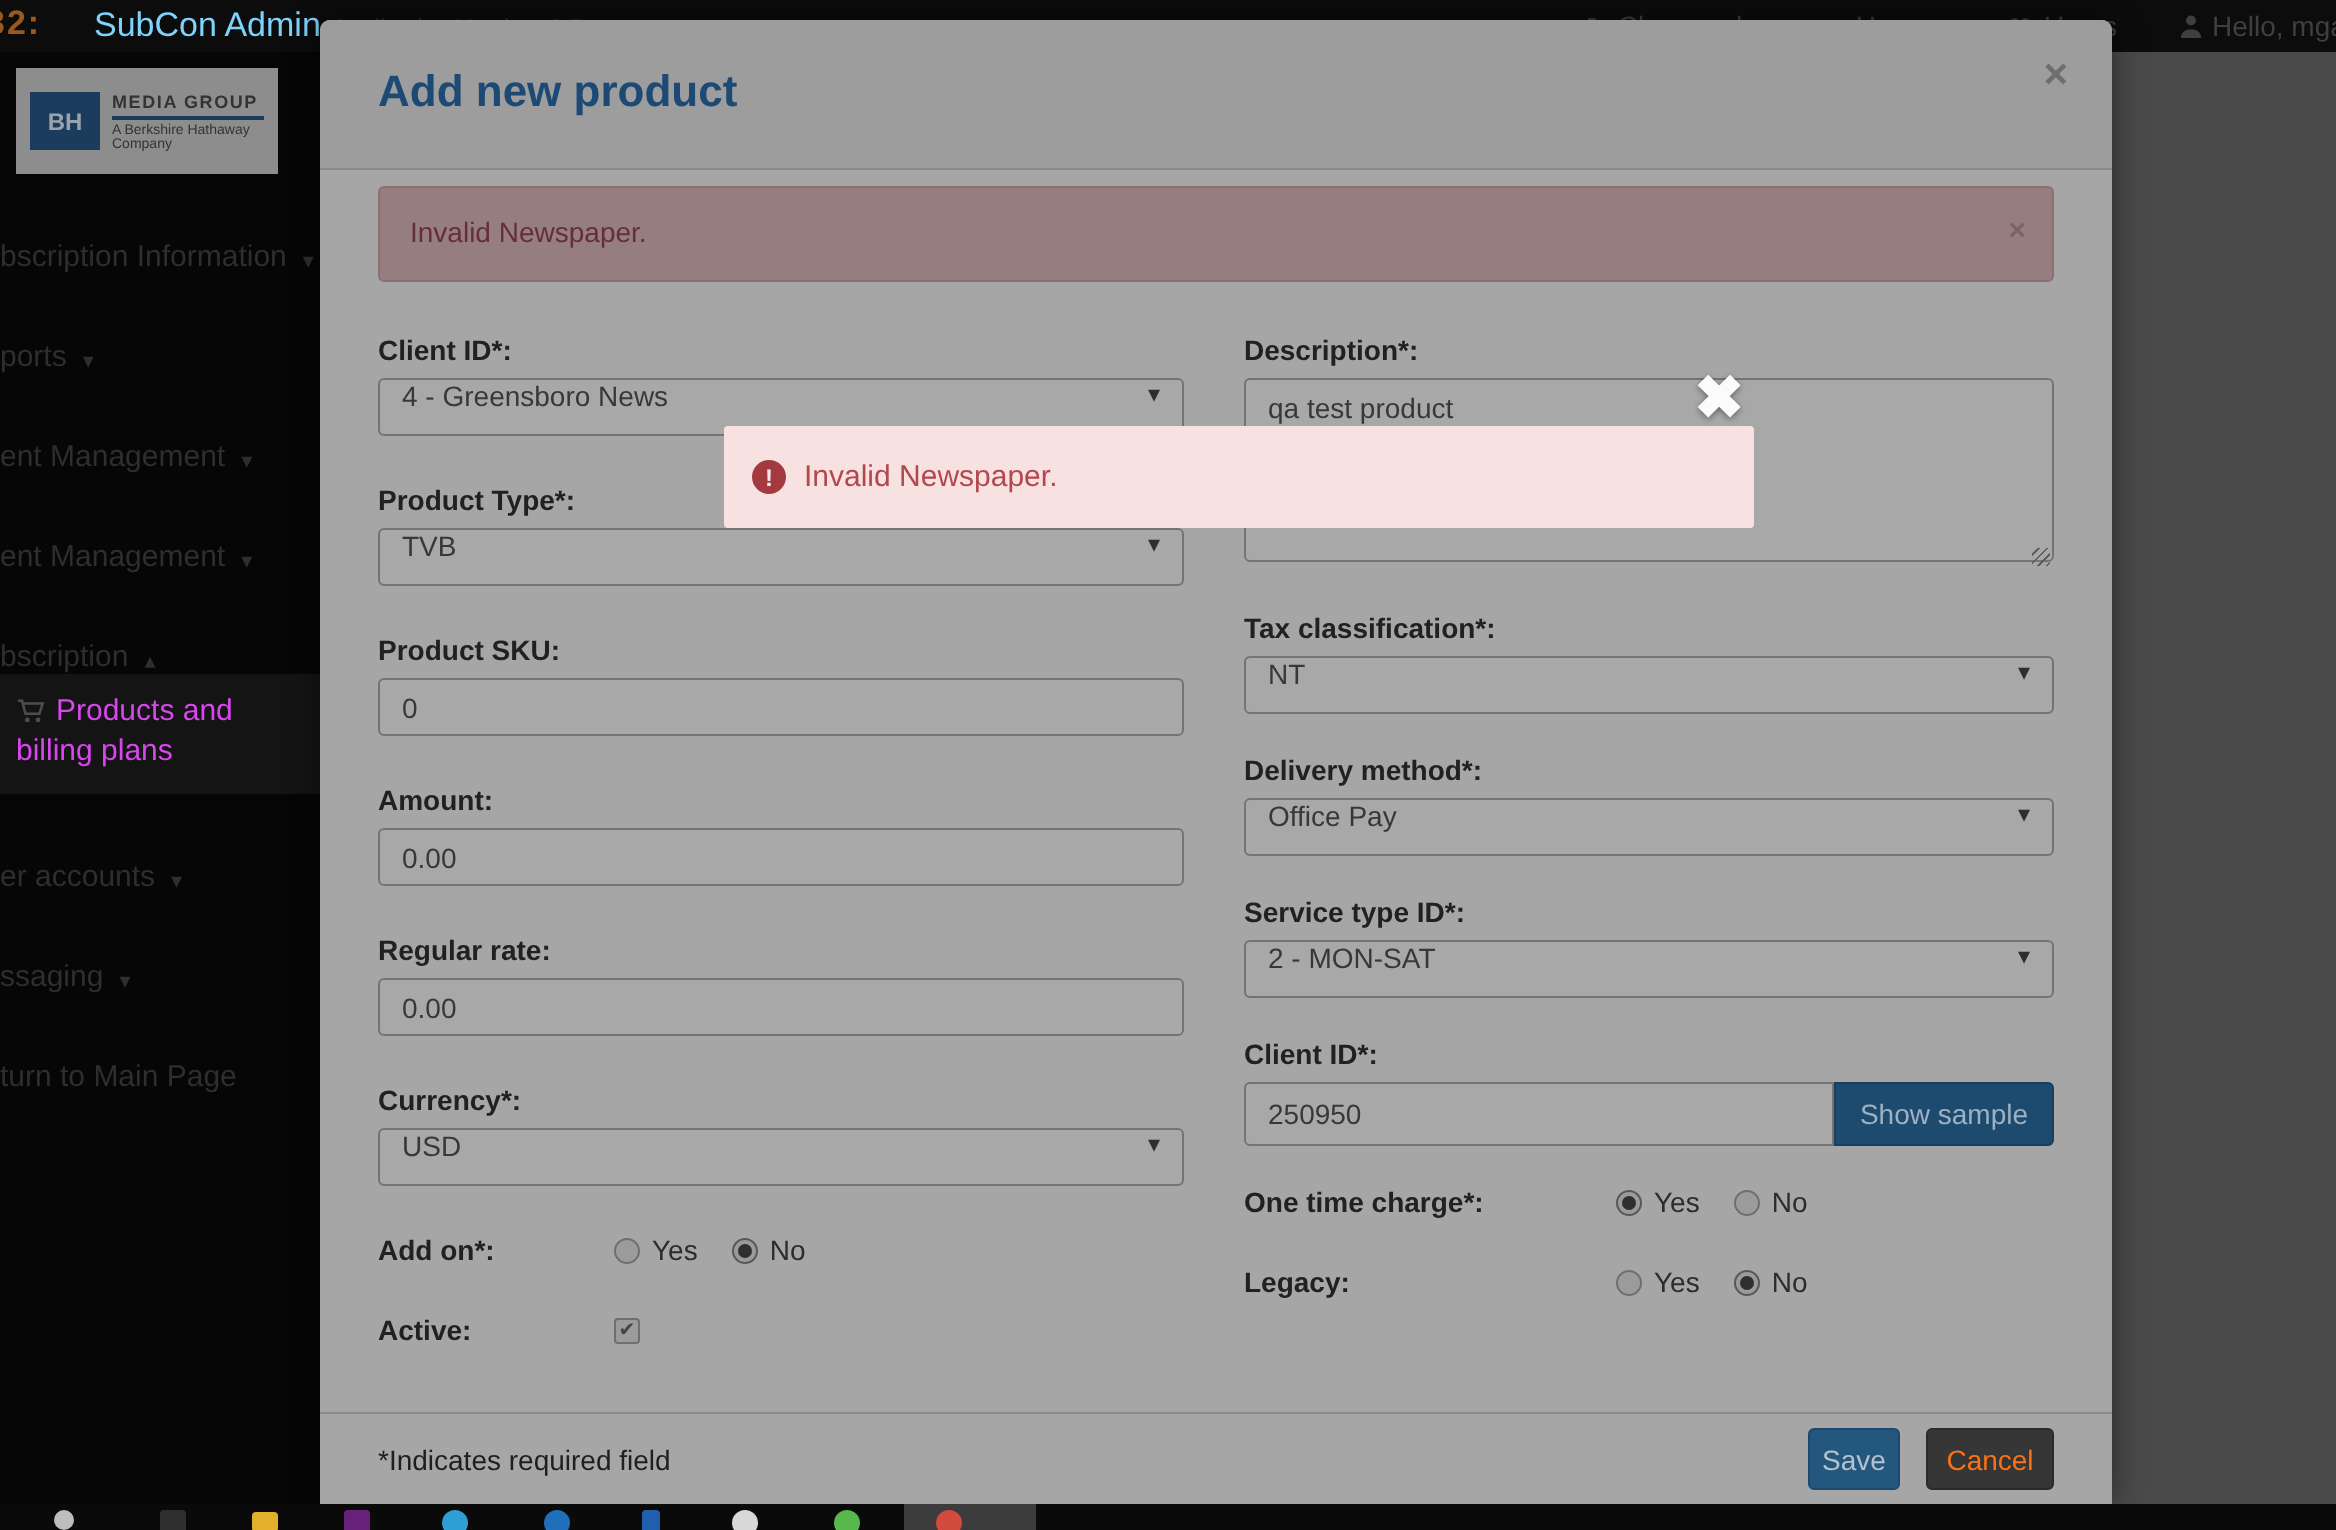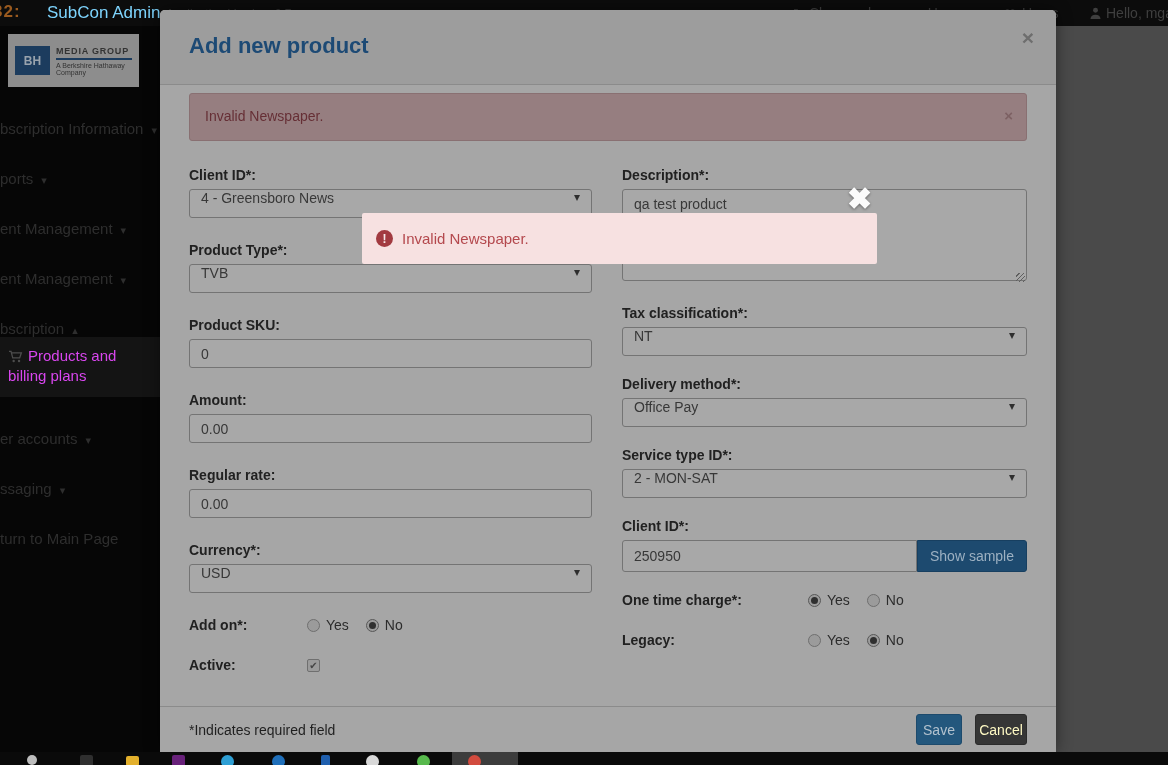--- a/index.html
+++ b/index.html
@@ -65,21 +65,21 @@
   .checkbox { width:13px; height:13px; background:#9b9b9b; border:1px solid #6f6f6f; border-radius:2px; display:inline-flex; align-items:center; justify-content:center; font-size:10px; color:#454545; }
 
   .pid-row { display:flex; }
   .pid-input { flex:1; height:32px; border-radius:3px 0 0 3px; }
   .show-sample { width:110px; height:32px; background:#1d4a6f; border:1px solid #173f60; color:#9db1c2; font-size:14px; border-radius:0 3px 3px 0; display:flex; align-items:center; justify-content:center;text-align:right; }
 
   .modal-footer { position:absolute; left:0; right:0; bottom:0; height:46px; border-top:1px solid #8b8b8b; display:flex; align-items:center; padding:0 29px; }
   .req-note { font-size:14px; color:#1f1f1f; }
   .btn { height:31px; border-radius:3px; font-size:14px; display:flex; align-items:center; justify-content:center; }
   .btn-save { margin-left:auto; width:46px; background:#23577d; border:1px solid #1d4a6c; color:#b3c2ce; }
-  .btn-cancel { margin-left:13px; width:52px; background:#363636; border:1px solid #2b2b2b; color:#fef9c3; }
+  .btn-cancel { margin-left:13px; width:64px; background:#363636; border:1px solid #2b2b2b; color:#f97316; }
 
   
   .toast { position:absolute; left:362px; top:213px; width:515px; height:51px; background:#f7e1e1; z-index:50; display:flex; align-items:center; padding:0 14px; border-radius:2px; }
   .toast-icon { width:17px; height:17px; border-radius:50%; background:#a23a40; color:#f6e8e8; font-size:12px; font-weight:bold; display:flex; align-items:center; justify-content:center; margin-right:9px; flex:none; }
   .toast-text { font-size:15px; color:#b4484d; }
   .toast-x { position:absolute; left:847px; top:181px; z-index:51; font-size:30px; font-weight:bold; color:#fbfbfb; text-shadow:0 1px 3px rgba(0,0,0,0.4); }
 
   
   .taskbar { position:absolute; left:0; bottom:0; width:100%; height:13px; background:#0a0a0a; z-index:60; overflow:hidden; }
   .tb-tile { position:absolute; left:452px; top:0; width:66px; height:13px; background:#3c3c3c; }

